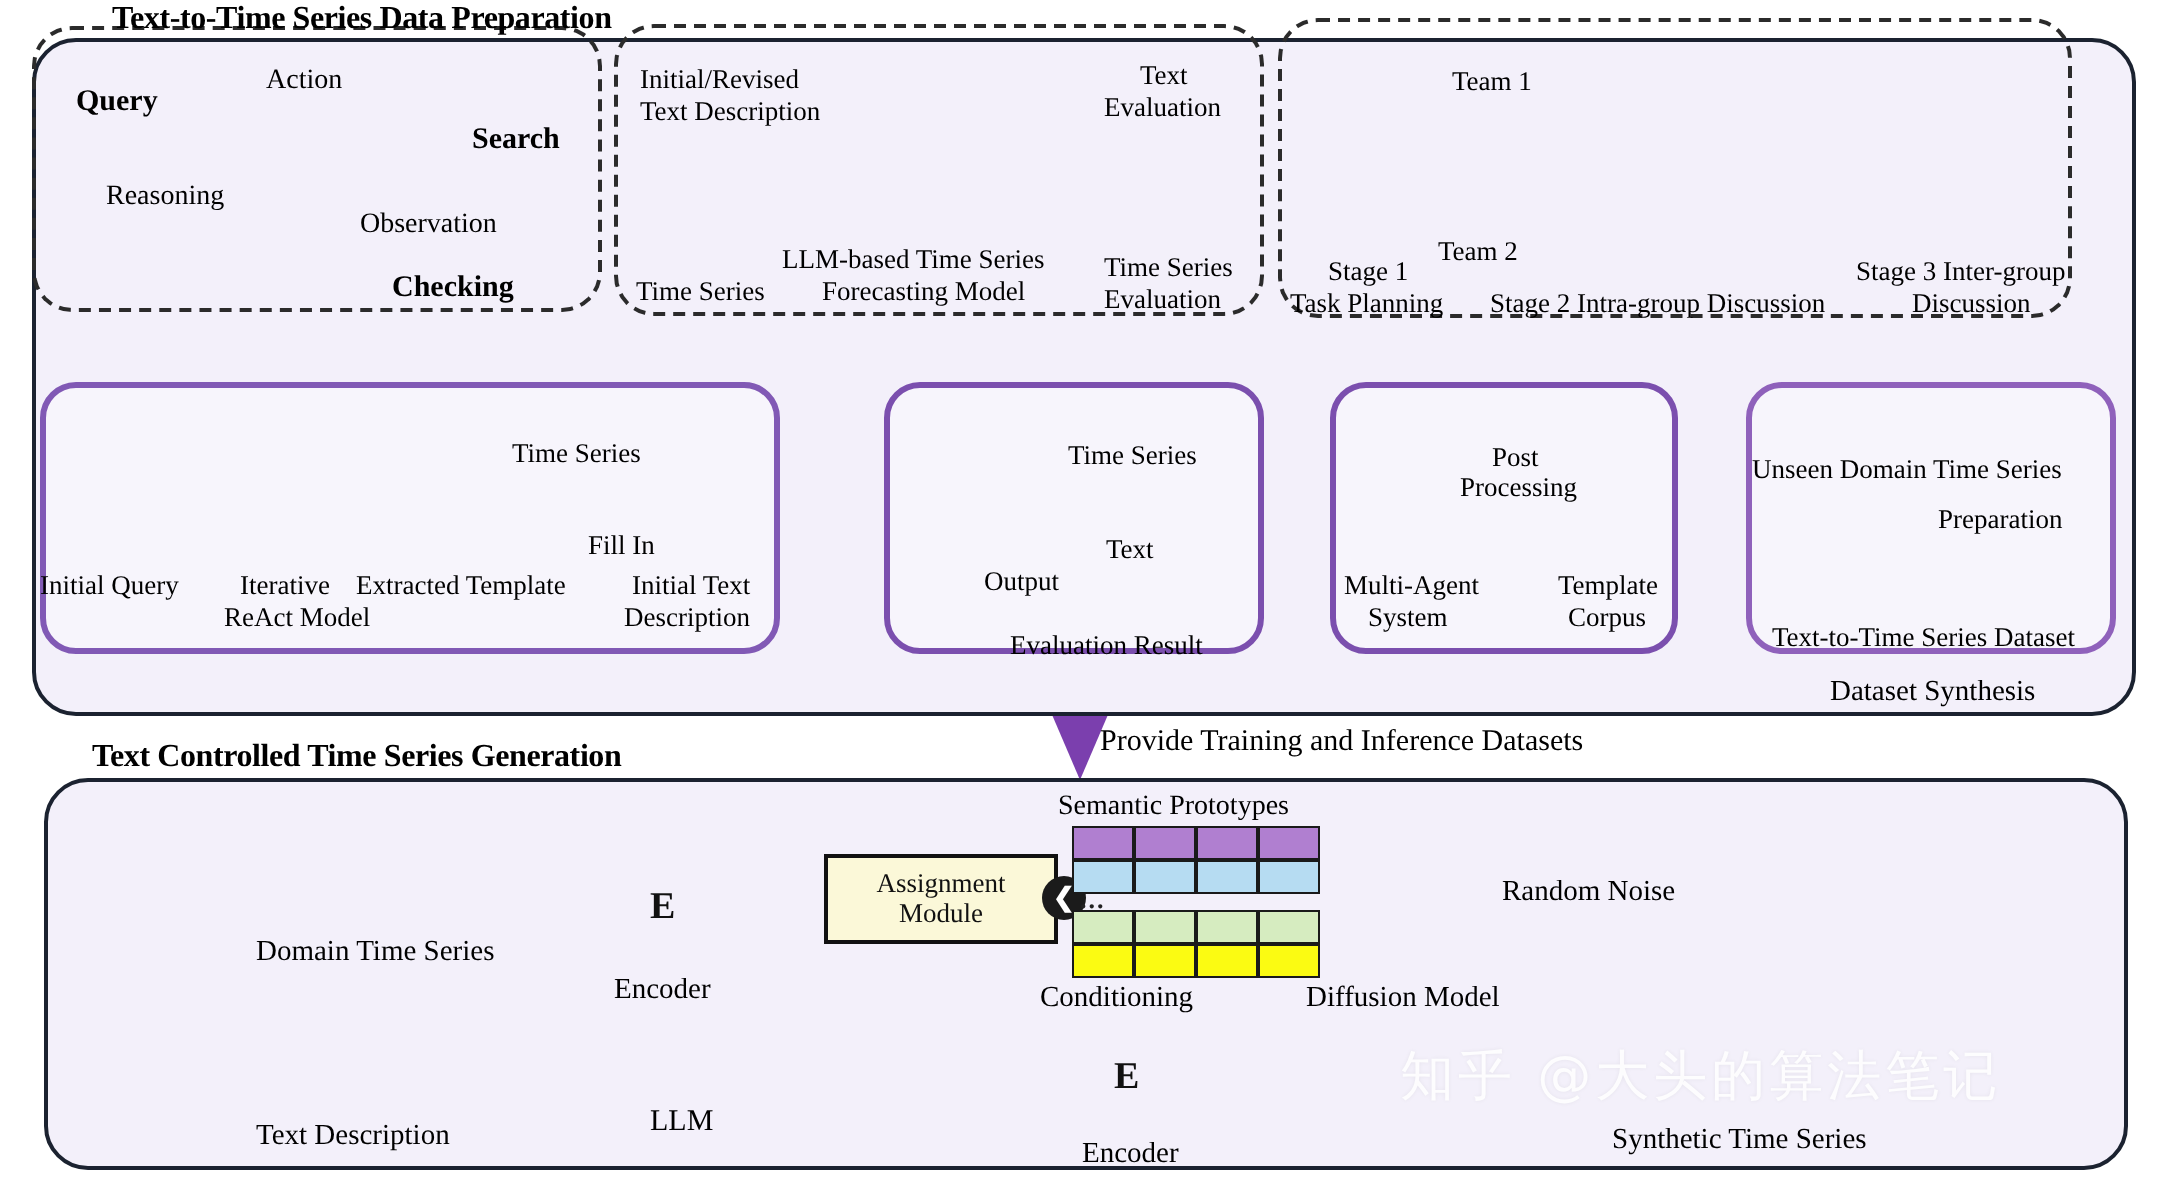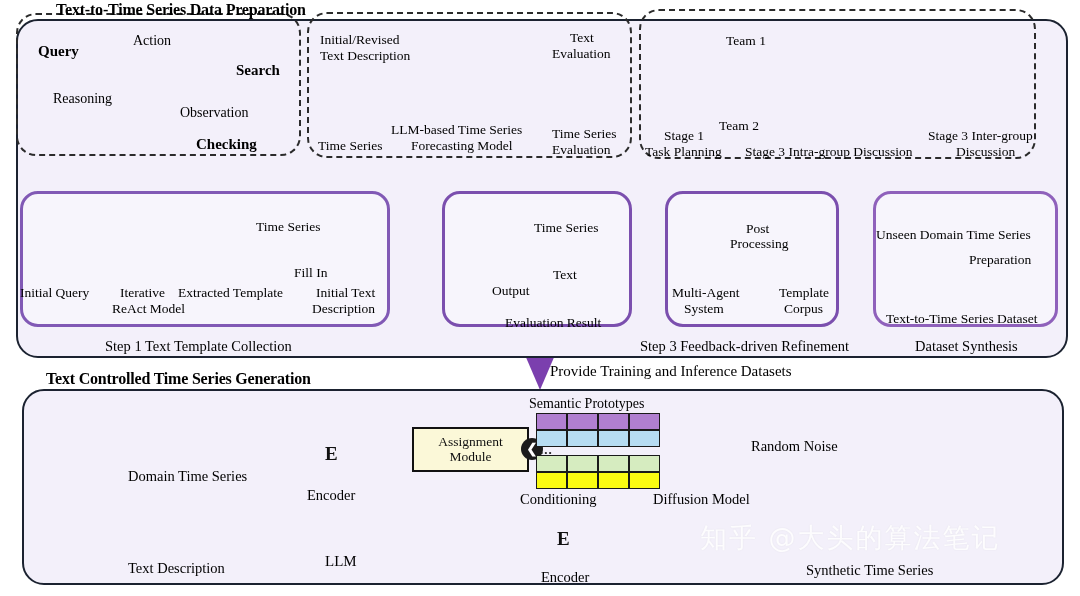--- a/index.html
+++ b/index.html
@@ -536,21 +536,21 @@
   <div class="lbl" style="left:411px; top:138px; font-size:13.5px;">Forecasting Model</div>
   <div class="lbl" style="left:570px; top:30px; font-size:13.5px;">Text</div>
   <div class="lbl" style="left:552px; top:46px; font-size:13.5px;">Evaluation</div>
   <div class="lbl" style="left:552px; top:126px; font-size:13.5px;">Time Series</div>
   <div class="lbl" style="left:552px; top:142px; font-size:13.5px;">Evaluation</div>
 
   <div class="lbl" style="left:726px; top:33px; font-size:13.5px;">Team 1</div>
   <div class="lbl" style="left:719px; top:118px; font-size:13.5px;">Team 2</div>
   <div class="lbl" style="left:664px; top:128px; font-size:13.5px;">Stage 1</div>
   <div class="lbl" style="left:645px; top:144px; font-size:13.5px;">Task Planning</div>
-  <div class="lbl" style="left:745px; top:144px; font-size:13.5px;">Stage 3 Intra-group Discussion</div>
+  <div class="lbl" style="left:745px; top:144px; font-size:13.5px;">Stage 2 Intra-group Discussion</div>
   <div class="lbl" style="left:928px; top:128px; font-size:13.5px;">Stage 3 Inter-group</div>
   <div class="lbl" style="left:956px; top:144px; font-size:13.5px;">Discussion</div>
 
   <div class="lbl" style="left:20px; top:285px; font-size:13.5px;">Initial Query</div>
   <div class="lbl" style="left:120px; top:285px; font-size:13.5px;">Iterative</div>
   <div class="lbl" style="left:112px; top:301px; font-size:13.5px;">ReAct Model</div>
   <div class="lbl" style="left:178px; top:285px; font-size:13.5px;">Extracted Template</div>
   <div class="lbl" style="left:256px; top:219px; font-size:13.5px;">Time Series</div>
   <div class="lbl" style="left:294px; top:265px; font-size:13.5px;">Fill In</div>
   <div class="lbl" style="left:316px; top:285px; font-size:13.5px;">Initial Text</div>
@@ -565,22 +565,20 @@
   <div class="lbl" style="left:730px; top:236px; font-size:13.5px;">Processing</div>
   <div class="lbl" style="left:672px; top:285px; font-size:13.5px;">Multi-Agent</div>
   <div class="lbl" style="left:684px; top:301px; font-size:13.5px;">System</div>
   <div class="lbl" style="left:779px; top:285px; font-size:13.5px;">Template</div>
   <div class="lbl" style="left:784px; top:301px; font-size:13.5px;">Corpus</div>
 
   <div class="lbl" style="left:876px; top:227px; font-size:13.5px;">Unseen Domain Time Series</div>
   <div class="lbl" style="left:969px; top:252px; font-size:13.5px;">Preparation</div>
   <div class="lbl" style="left:886px; top:311px; font-size:13.5px;">Text-to-Time Series Dataset</div>
 
-  <div class="step-label" style="left:105px; top:338px;">Step 1 Text Template Collection</div>
-  <div class="step-label" style="left:640px; top:338px;">Step 3 Feedback-driven Refinement</div>
   <div class="step-label" style="left:915px; top:338px;">Dataset Synthesis</div>
 
   <div class="lbl" style="left:550px; top:363px; font-size:15px;">Provide Training and Inference Datasets</div>
 
   <div class="lbl" style="left:128px; top:468px; font-size:14.5px;">Domain Time Series</div>
   <div style="position:absolute; left:325px; top:443px; font-size:19px; font-weight:bold;">E</div>
   <div class="lbl" style="left:307px; top:487px; font-size:14.5px;">Encoder</div>
 
   <div class="lbl" style="left:128px; top:560px; font-size:14.5px;">Text Description</div>
   <div class="lbl" style="left:325px; top:553px; font-size:15px;">LLM</div>

